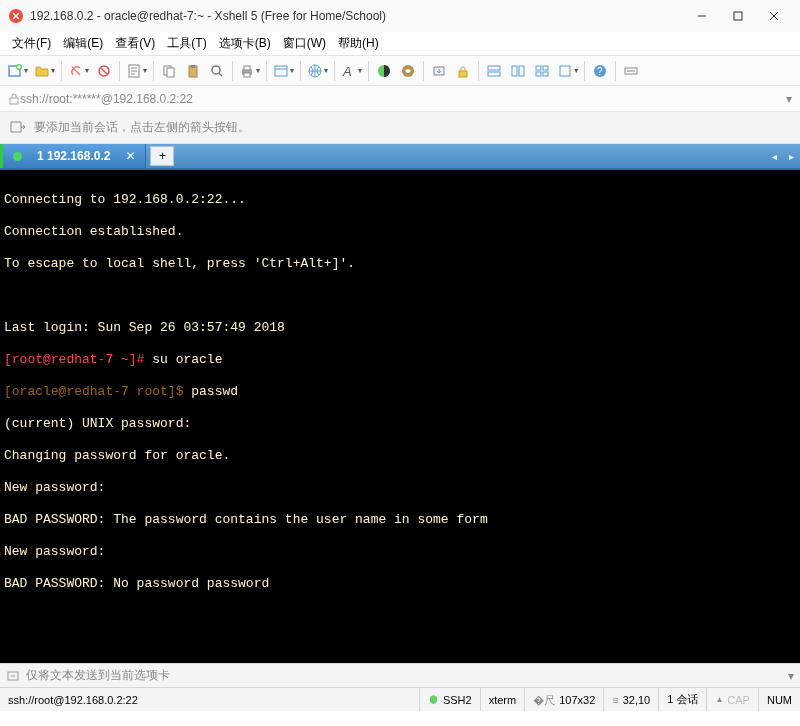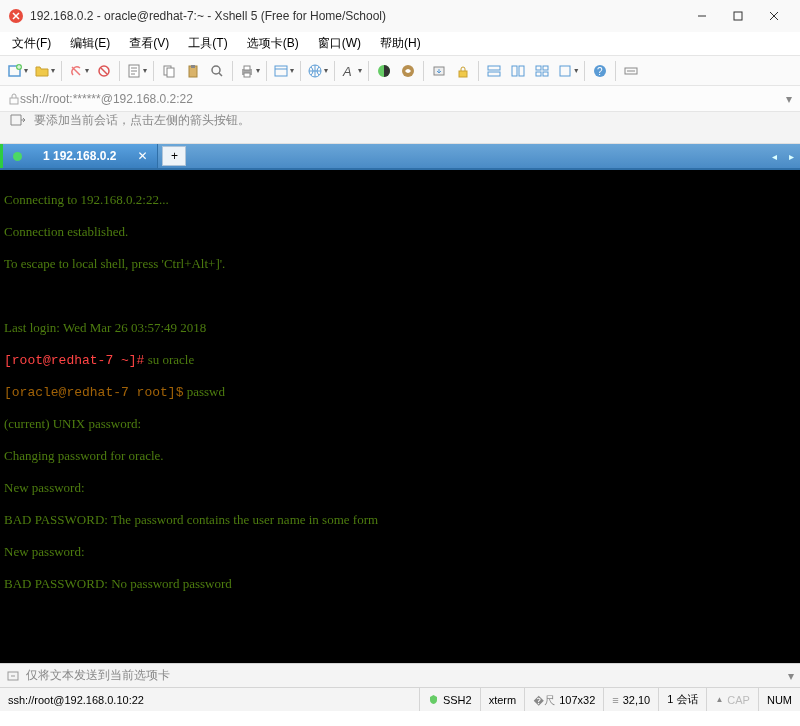--- a/index.html
+++ b/index.html
@@ -1,40 +1,40 @@
 <!DOCTYPE html>
 <html><head>
 <meta charset="utf-8">
 <style>
 * { margin: 0; padding: 0; box-sizing: border-box; }
 body { font-family: "Microsoft YaHei", Tahoma, sans-serif; font-size: 12px; background: #fff; width: 800px; height: 726px; overflow: hidden; }
 .titlebar { display: flex; align-items: center; height: 30px; padding: 16px 8px; background: #f9f9f9; }
 .titlebar .app-icon { width: 16px; height: 16px; margin-right: 6px; }
 .titlebar .title { flex: 1; color: #333; }
 .titlebar .win-btn { width: 36px; height: 28px; display: flex; align-items: center; justify-content: center; color: #333; cursor: pointer; }
-.menubar { display: flex; height: 24px; align-items: center; padding: 0 6px; gap: 7px; background: #fff; border-bottom: 1px solid #e5e5e5; }
+.menubar { display: flex; height: 24px; align-items: center; padding: 0 6px; gap: 0; background: #fff; border-bottom: 1px solid #e5e5e5; }
 .menubar .mitem { padding: 2px 6px; cursor: pointer; }
 .toolbar { display: flex; align-items: center; height: 30px; padding: 2px 4px; gap: 0; background: #fafafa; border-bottom: 1px solid #e5e5e5; }
 .toolbar .tbtn { display: flex; align-items: center; justify-content: center; min-width: 24px; height: 24px; padding: 0 3px; cursor: pointer; position: relative; }
 .toolbar .sep { width: 1px; height: 20px; background: #d5d5d5; margin: 0 3px; }
 .toolbar .dd { font-size: 8px; color: #555; margin-left: 1px; }
 .urlbar { display: flex; align-items: center; height: 26px; padding: 0 8px; background: #fcfcfc; border-bottom: 1px solid #e5e5e5; color: #888; }
-.infobar { display: flex; align-items: flex-start; height: 32px; padding: 0 8px; gap: 8px; background: #f4f4f4; border-bottom: 1px solid #e0e0e0; }
+.infobar { display: flex; align-items: center; height: 32px; padding: 0 8px; gap: 8px; background: #f4f4f4; border-bottom: 1px solid #e0e0e0; }
 .tabstrip { display: flex; align-items: center; height: 26px; background: linear-gradient(#6aa6d8, #4a8bc6); border-bottom: 2px solid #2f6fa8; }
-.tabstrip .tab { display: flex; align-items: center; height: 24px; padding: 0 10px; background: linear-gradient(#5aa2e0, #3a7fbf); color: #fff; border-right: 1px solid #2f6fa8; border-left: 3px solid #2ecc40; cursor: pointer; gap: 21px; font-weight: bold; }
+.tabstrip .tab { display: flex; align-items: center; height: 24px; padding: 0 10px; background: linear-gradient(#5aa2e0, #3a7fbf); color: #fff; border-right: 1px solid #2f6fa8; border-left: 3px solid #2ecc40; cursor: pointer; gap: 15px; font-weight: bold; }
 .tabstrip .add { width: 24px; height: 20px; display: flex; align-items: center; justify-content: center; background: #eef3f8; margin-left: 4px; border: 1px solid #b0c4d8; cursor: pointer; }
 .tabstrip .spacer { flex: 1; }
 .tabstrip .nav { color: #dff; padding: 0 6px; font-size: 10px; }
 .dot { width: 9px; height: 9px; border-radius: 50%; display: inline-block; }
 .dot.g { background: #4cd864; }
 .terminal { background: #000; color: #ddd; font-family: "Courier New", monospace; font-size: 13px; line-height: 16px; height: 493px; padding: 6px 4px; white-space: pre; overflow: hidden; position: relative; }
 .terminal .line { height: 16px; }
 .terminal .r { color: #f44; }
 .terminal .g { color: #a16207; }
-.terminal .w { color: #4d7c0f; font-family: Liberation Serif, serif; }
+.terminal .w { color: #fef9c3; }
 .below { background: #f4f4f4; border-top: 1px solid #d5d5d5; display: flex; align-items: center; height: 24px; padding: 0 6px; gap: 6px; color: #888; }
 .statusbar { display: flex; align-items: center; height: 24px; border-top: 1px solid #d5d5d5; background: #f4f4f4; font-size: 11px; }
 .statusbar .cell { padding: 0 8px; border-right: 1px solid #d5d5d5; height: 100%; display: flex; align-items: center; gap: 4px; }
 svg { display: block; }
 </style>
 </head>
 <body>
 
 <div class="titlebar">
   <span class="app-icon">
@@ -259,21 +259,21 @@
   <div class="spacer"></div>
   <span class="nav">◂</span>
   <span class="nav">▸</span>
 </div>
 
 <div class="terminal">
 <div class="line w">Connecting to 192.168.0.2:22...</div>
 <div class="line w">Connection established.</div>
 <div class="line w">To escape to local shell, press 'Ctrl+Alt+]'.</div>
 <div class="line"></div>
-<div class="line w">Last login: Wed Mar 26 03:57:49 2018</div>
+<div class="line w">Last login: Sun Sep 26 03:57:49 2018</div>
 <div class="line"><span class="r">[root@redhat-7 ~]#</span><span class="w"> su oracle</span></div>
 <div class="line"><span class="g">[oracle@redhat-7 root]$</span><span class="w"> passwd</span></div>
 <div class="line w">(current) UNIX password: </div>
 <div class="line w">Changing password for oracle.</div>
 <div class="line w">New password: </div>
 <div class="line w">BAD PASSWORD: The password contains the user name in some form</div>
 <div class="line w">New password: </div>
 <div class="line w">BAD PASSWORD: No password password</div>
 
 
@@ -301,21 +301,21 @@
         <rect x="2" y="3" width="10" height="8" fill="none" stroke="#999"></rect>
         <path d="M5 7 H9" stroke="#999"></path>
       </svg>
     </span>
   <span>仅将文本发送到当前选项卡</span>
   <span style="flex:1"></span>
   <span style="color:#888">▾</span>
 </div>
 
 <div class="statusbar">
-  <div class="cell" style="flex:1;border-right:1px solid #d5d5d5">ssh://root@192.168.0.10:22</div>
+  <div class="cell" style="flex:1;border-right:1px solid #d5d5d5">ssh://root@192.168.0.2:22</div>
   <div class="cell">
       <span>
         <svg width="11" height="11">
           <path d="M5.5 1 L9 3 V6 Q9 9 5.5 10 Q2 9 2 6 V3 Z" fill="#6c6"></path>
         </svg>
       </span>
       <span>SSH2</span>
     </div>
   <div class="cell">xterm</div>
   <div class="cell">

